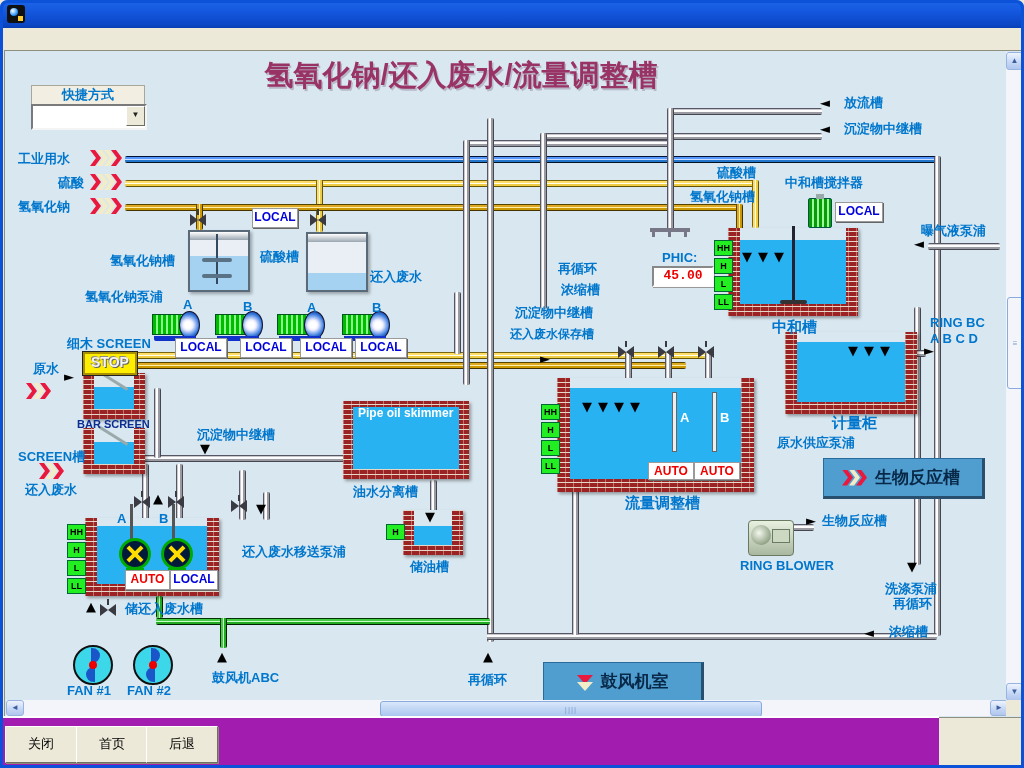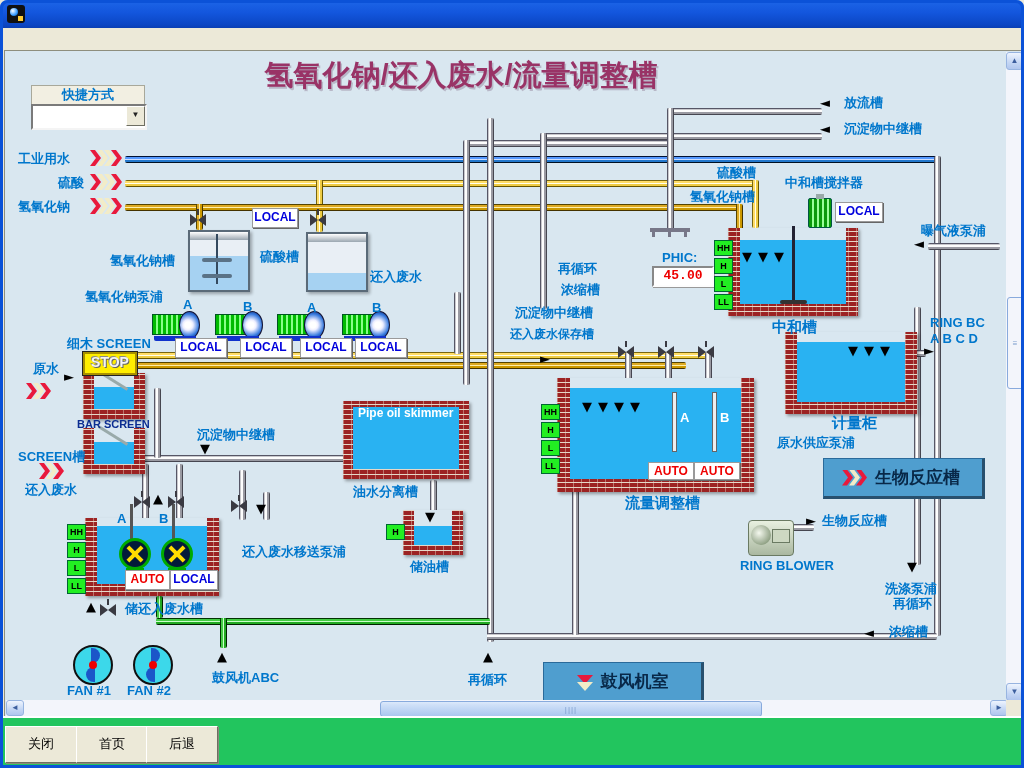--- a/index.html
+++ b/index.html
@@ -29,21 +29,21 @@
   .cv{position:absolute;left:6px;top:52px;width:1000px;height:648px;background:#d9e7f0;overflow:hidden;z-index:2;}
   
   .vsb{position:absolute;left:1006px;top:52px;width:17px;height:648px;background:#f3f5fb;z-index:3;}
   .hsb{position:absolute;left:6px;top:700px;width:1000px;height:16px;background:#f3f5fb;z-index:3;}
   .sbn{position:absolute;background:linear-gradient(#eef4fe,#c4d6f4 60%,#b0c6ee);border:1px solid #97b4e0;border-radius:3px;color:#3c5e9e;text-align:center;}
   .vth{position:absolute;left:1px;top:245px;width:15px;height:90px;background:linear-gradient(90deg,#dcе9fb,#cfe0f8 20%,#abc7ef);border:1px solid #88aadd;border-radius:3px;}
   .hth{position:absolute;left:374px;top:1px;width:380px;height:14px;background:linear-gradient(#dce9fb,#cfe0f8 20%,#abc7ef);border:1px solid #88aadd;border-radius:3px;}
   .grip{position:absolute;left:50%;top:50%;transform:translate(-50%,-50%);color:#7a9ccc;font-size:8px;letter-spacing:1px;}
   .crn{position:absolute;left:1006px;top:700px;width:18px;height:16px;background:#ece9d8;z-index:3;}
   
-  .bb{position:absolute;left:3px;top:716px;width:1018px;height:49px;background:#22c55e;border-top:2px solid #fff;z-index:5;}
+  .bb{position:absolute;left:3px;top:716px;width:936px;height:49px;background:#a21caf;border-top:2px solid #fff;z-index:5;}
   .nb{position:absolute;top:8px;width:70px;height:35px;background:#ece9d8;border:1px solid #6e6e62;border-top-color:#fff;border-left-color:#fff;box-shadow:1px 1px 0 #8a8a7c;font-size:13px;text-align:center;line-height:33px;color:#000;}
   
   .lb{position:absolute;font-weight:bold;font-size:13px;color:#0077cc;white-space:nowrap;z-index:6;}
   .lb.s11{font-size:11px;}.lb.s12{font-size:12px;}.lb.s15{font-size:15px;}
   .lb.wt{color:#fff;}
   .ttl{position:absolute;left:210px;top:4px;width:490px;text-align:center;font-size:29px;font-weight:bold;color:#993366;text-shadow:1.5px 1.5px 0 #b8b8c8;z-index:6;white-space:nowrap;}
   .wbox{position:absolute;background:#fff;border:1px solid #9a9a9a;box-shadow:1px 1px 0 #666;text-align:center;font-weight:bold;font-size:12px;line-height:17px;z-index:7;}
   .loc{color:#0000dd;}.aut{color:#ee0000;}
   .stop{position:absolute;background:#ffee00;border:2px solid #a89000;outline:1px solid #222;color:#f4f4f4;text-shadow:1px 1px 0 #666,-1px -1px 0 #888;font-weight:bold;font-size:14px;text-align:center;line-height:17px;z-index:7;}
   .pval{position:absolute;background:#fff;border:2px solid;border-color:#888 #fdfdfd #fdfdfd #888;color:#ee0000;font-weight:bold;font-size:13px;text-align:center;line-height:15px;z-index:7;box-shadow:1px 1px 0 #999;}

